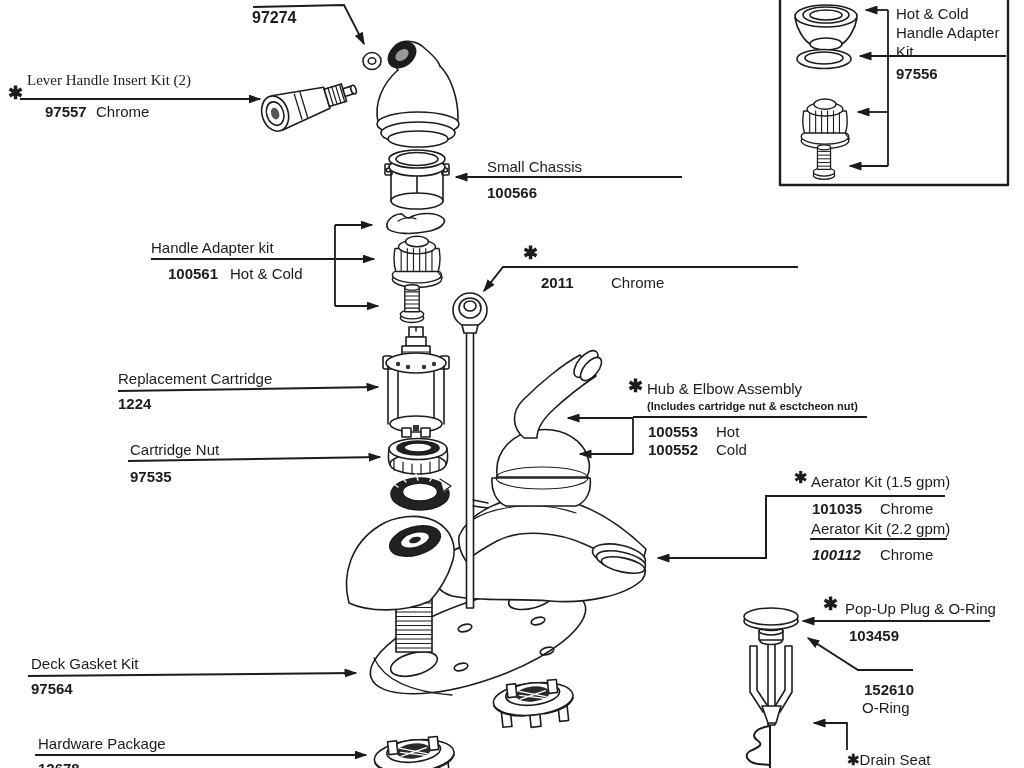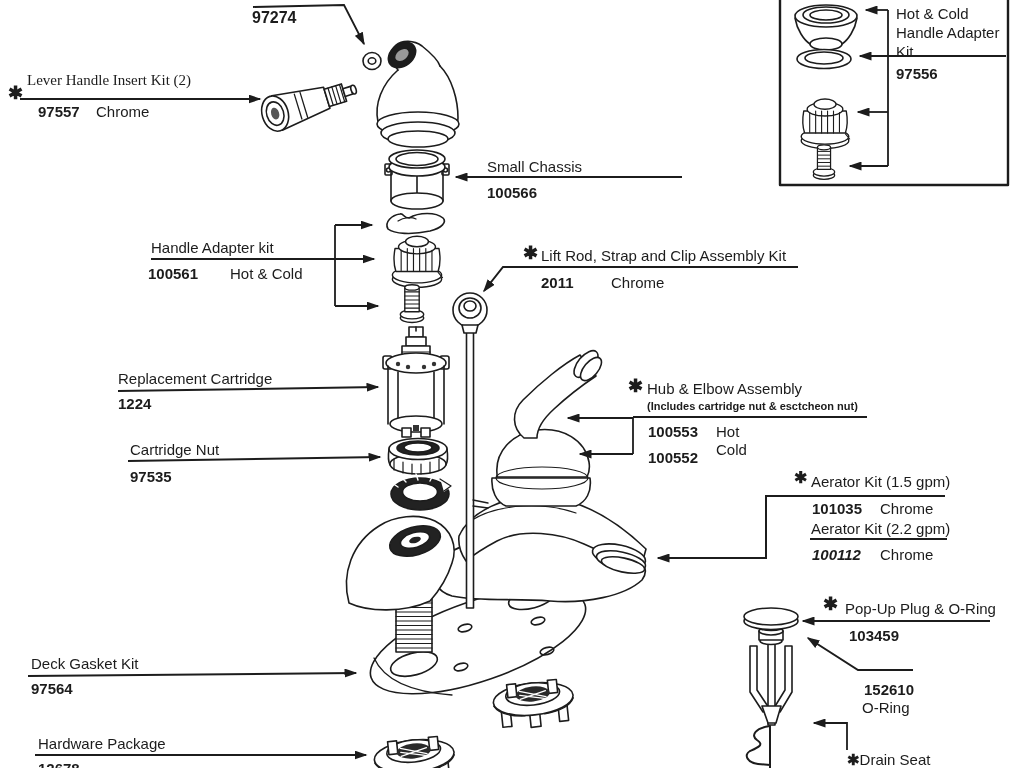--- a/index.html
+++ b/index.html
@@ -261,52 +261,51 @@
     <path d="M28,676 L356,673" marker-end="url(#ah)" stroke-width="2"></path>
     <path d="M35,755 H366" marker-end="url(#ah)" stroke-width="2"></path>
     <path d="M847,750 V723 H814" marker-end="url(#ah)"></path>
   </g>
 </svg>
 
 <div class="lbl num" style="left:252px;top:9px;font-size:16px;">97274</div>
 
 <div class="lbl ast" style="left:8px;top:84px;">✱</div>
 <div class="lbl" style="left:27px;top:72px;font-family:Liberation Serif, serif;">Lever Handle Insert Kit (2)</div>
-<div class="lbl num" style="left:38px;top:104px;">97557</div>
+<div class="lbl num" style="left:45px;top:104px;">97557</div>
 <div class="lbl" style="left:96px;top:104px;">Chrome</div>
 
 <div class="lbl" style="left:896px;top:6px;">Hot &amp; Cold</div>
 <div class="lbl" style="left:896px;top:25px;">Handle Adapter</div>
 <div class="lbl" style="left:896px;top:44px;">Kit</div>
 <div class="lbl num" style="left:896px;top:66px;">97556</div>
 
 <div class="lbl" style="left:487px;top:159px;">Small Chassis</div>
 <div class="lbl num" style="left:487px;top:185px;">100566</div>
 
 <div class="lbl" style="left:151px;top:240px;">Handle Adapter kit</div>
-<div class="lbl num" style="left:148px;top:266px;">100561</div>
+<div class="lbl num" style="left:168px;top:266px;">100561</div>
 <div class="lbl" style="left:230px;top:266px;">Hot &amp; Cold</div>
 
 <div class="lbl ast" style="left:523px;top:244px;">✱</div>
-<div class="lbl" style="left:541px;top:248px;">Lift Rod, Strap and Clip Assembly Kit</div>
 <div class="lbl num" style="left:541px;top:275px;">2011</div>
 <div class="lbl" style="left:611px;top:275px;">Chrome</div>
 
 <div class="lbl" style="left:118px;top:371px;">Replacement Cartridge</div>
 <div class="lbl num" style="left:118px;top:396px;">1224</div>
 
 <div class="lbl" style="left:130px;top:442px;">Cartridge Nut</div>
 <div class="lbl num" style="left:130px;top:469px;">97535</div>
 
 <div class="lbl ast" style="left:628px;top:377px;">✱</div>
 <div class="lbl" style="left:647px;top:381px;">Hub &amp; Elbow Assembly</div>
 <div class="lbl small-note" style="left:647px;top:400px;">(Includes cartridge nut &amp; esctcheon nut)</div>
 <div class="lbl num" style="left:648px;top:424px;">100553</div>
 <div class="lbl" style="left:716px;top:424px;">Hot</div>
-<div class="lbl num" style="left:648px;top:442px;margin-top:8px;">100552</div>
+<div class="lbl num" style="left:648px;top:442px;">100552</div>
 <div class="lbl" style="left:716px;top:442px;">Cold</div>
 
 <div class="lbl ast" style="left:794px;top:469px;font-size:16px;">✱</div>
 <div class="lbl" style="left:811px;top:474px;">Aerator Kit (1.5 gpm)</div>
 <div class="lbl num" style="left:812px;top:501px;">101035</div>
 <div class="lbl" style="left:880px;top:501px;">Chrome</div>
 <div class="lbl" style="left:811px;top:521px;">Aerator Kit (2.2 gpm)</div>
 <div class="lbl num" style="left:812px;top:547px;font-style:italic;">100112</div>
 <div class="lbl" style="left:880px;top:547px;">Chrome</div>
 

